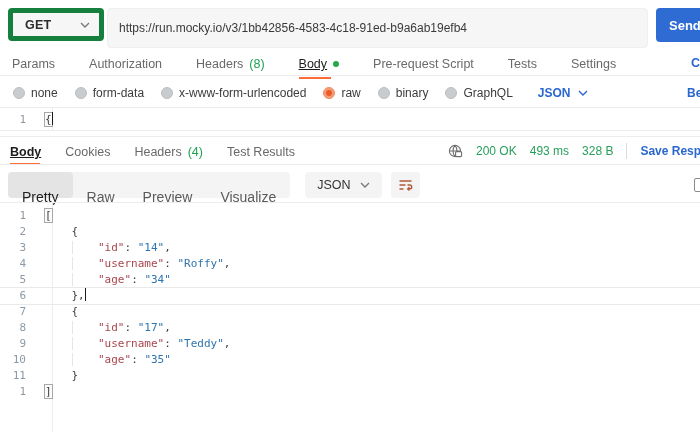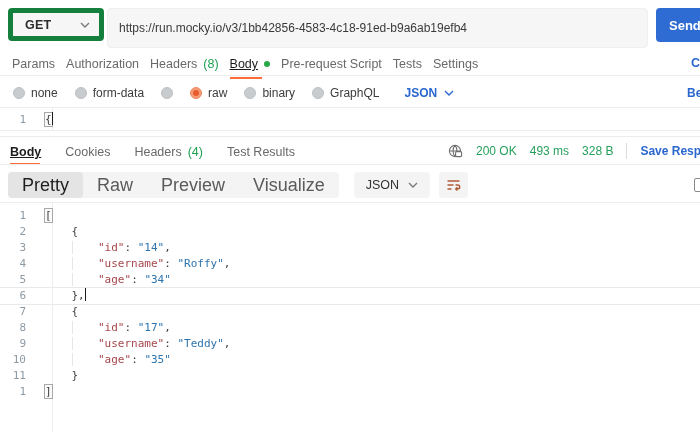--- a/index.html
+++ b/index.html
@@ -25,21 +25,21 @@
   }
   .url-text { font-size:12px; color:#3a3a3a; white-space:nowrap; overflow:hidden; }
   .send-btn {
     position:absolute; top:8px; left:656px; width:88px; height:34px;
     background:#2e6bd3; border:none; border-radius:4px; color:#fff;
     font-size:13px; font-weight:700; text-align:left; padding-left:13px;
     font-family:"Liberation Sans", sans-serif; cursor:pointer;
   }
 
   
-  .req-tabs { position:absolute; top:53px; left:12px; height:22px; display:flex; gap:11px; align-items:center; }
+  .req-tabs { position:absolute; top:53px; left:12px; height:22px; display:flex; gap:34px; align-items:center; }
   .tab { position:relative; font-size:12.5px; color:#696969; display:flex; align-items:center; gap:6px; cursor:pointer; white-space:nowrap; }
   .tab.active { color:#1c1c1c;text-decoration:underline; }
   .tab .count { color:#1fa152; }
   .tab .dot { width:6px; height:6px; border-radius:50%; background:#29a746; display:inline-block; }
   .tab.active .underline { position:absolute; left:0; bottom:-8px; width:32px; height:2px; background:#ff6c37; }
   .cookies-link { position:absolute; top:56px; left:691px; font-size:12.5px; font-weight:700; color:#2a67ce; cursor:pointer; white-space:nowrap; }
 
   
   .mode-row { position:absolute; top:83px; left:13px; height:20px; display:flex; gap:17px; align-items:center; }
   .mode { display:flex; align-items:center; gap:6px; font-size:12px; color:#3c3c3c; cursor:pointer; white-space:nowrap; }
@@ -70,21 +70,21 @@
   .resp-tabs .tab.active { font-weight:700; color:#1c1c1c; }
   .resp-tabs .tab.active .underline { bottom:-6px; width:30px; }
   .resp-meta { position:absolute; top:141px; left:447px; height:20px; display:flex; gap:13px; align-items:center; font-size:12px; color:#27a05c; white-space:nowrap; }
   .meta-item { color:#27a05c; cursor:pointer; }
   .meta-divider { width:1px; height:16px; background:#dcdcdc; }
   .save-link { color:#2a67ce; font-weight:700; font-size:12px; cursor:pointer; }
 
   
   .resp-toolbar { position:absolute; top:172px; left:8px; height:26px; display:flex; align-items:center; }
   .views { display:flex; background:#f4f4f4; border-radius:4px; height:26px; }
-  .view { padding:0 14px; line-height:26px; font-size:18px; color:#5a5a5a; border-radius:4px; cursor:pointer; }
+  .view { padding:12px 14px; line-height:26px; font-size:14px; color:#5a5a5a; border-radius:4px; cursor:pointer; }
   .view.active { background:#e4e4e4; color:#1f1f1f; }
   .lang-btn { margin-left:15px; height:26px; display:flex; align-items:center; gap:9px; background:#f4f4f4; border-radius:4px; padding:0 12px; font-size:12.5px; color:#333; cursor:pointer; }
   .wrap-btn { margin-left:9px; width:29px; height:26px; background:#f4f4f4; border-radius:4px; display:flex; align-items:center; justify-content:center; cursor:pointer; }
   .copy-sliver { position:absolute; top:178px; left:694px; width:11px; height:14px; border:1.5px solid #8a8a8a; border-radius:2px; background:#fff; cursor:pointer; }
 
   svg { display:block; }
 </style>
 </head>
 <body>
 
@@ -134,20 +134,21 @@
       <span class="mode">
         <span class="radio"></span>
         <span>none</span>
       </span>
       <span class="mode">
         <span class="radio"></span>
         <span>form-data</span>
       </span>
       <span class="mode">
         <span class="radio"></span>
+        <span>x-www-form-urlencoded</span>
       </span>
       <span class="mode selected">
         <span class="radio"></span>
         <span>raw</span>
       </span>
       <span class="mode">
         <span class="radio"></span>
         <span>binary</span>
       </span>
       <span class="mode">

